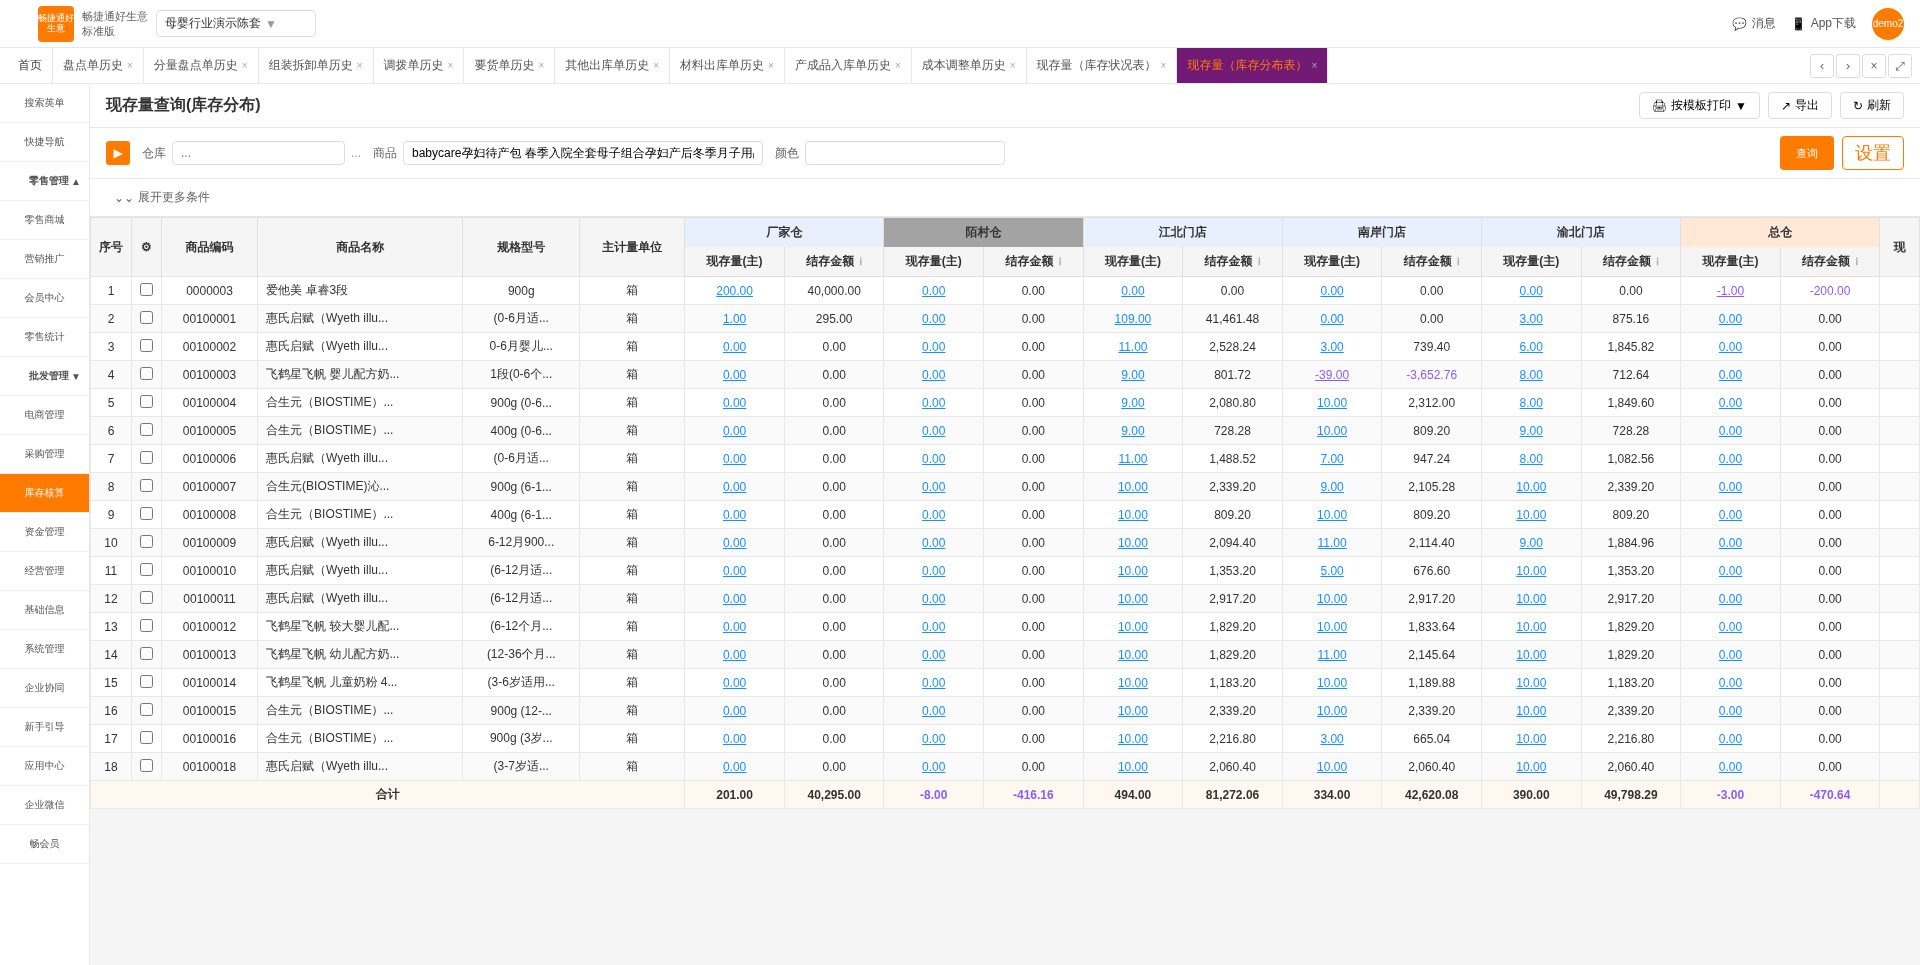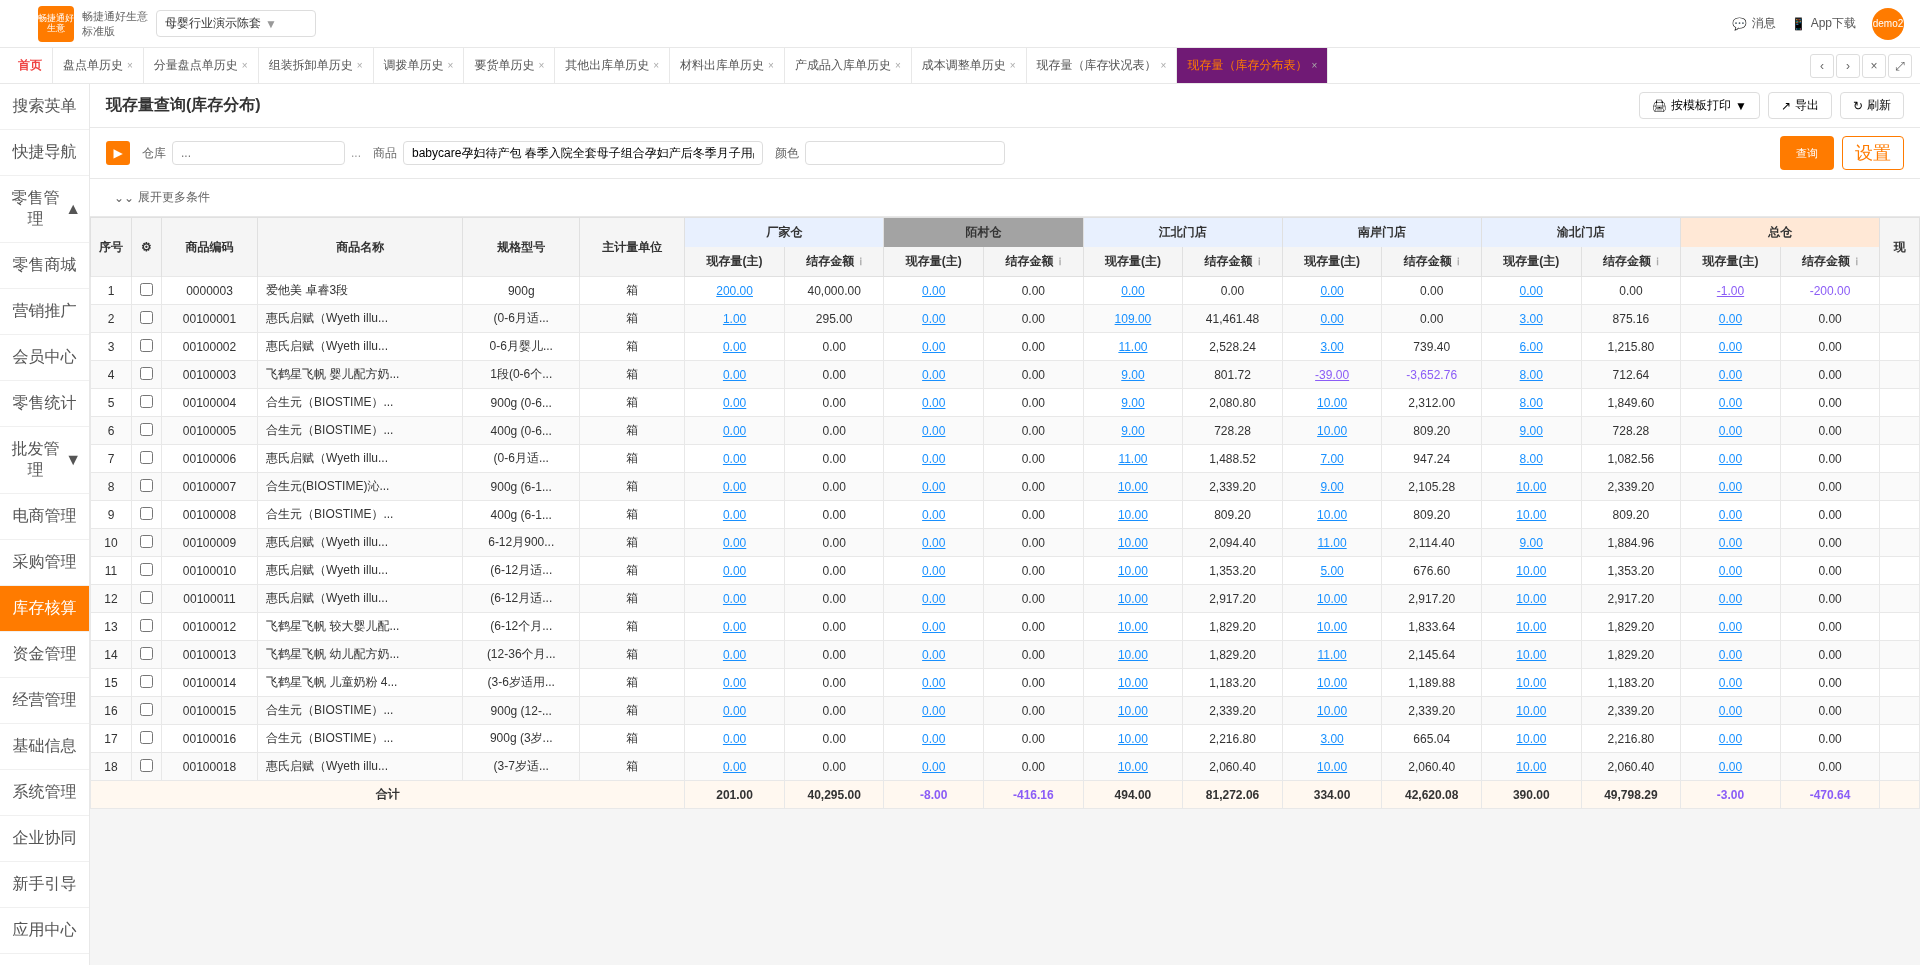--- a/index.html
+++ b/index.html
@@ -22,41 +22,41 @@
     
     .nav-tabs {
       display: flex; align-items: center; background: #fff; padding: 0 8px;
       border-bottom: 1px solid #e8e8e8; overflow: hidden; height: 36px;
     }
     .nav-tab {
       display: flex; align-items: center; padding: 0 10px; height: 36px;
       white-space: nowrap; cursor: pointer; font-size: 12px; color: #555;
       border-right: 1px solid #e8e8e8; gap: 4px;
     }
-    .nav-tab.home { color: #ef4444; font-weight: bold; }
+    .nav-tab.home { color: #404040; font-weight: normal; }
     .nav-tab.active { color: #ff7b00; background: #701a75; }
     .nav-tab .close-x { color: #aaa; font-size: 10px; cursor: pointer; }
     .nav-arrows { display: flex; gap: 2px; margin-left: auto; }
     .nav-arr-btn { width: 24px; height: 24px; border: 1px solid #ddd; border-radius: 3px; display: flex; align-items: center; justify-content: center; cursor: pointer; background: #fff; color: #666; font-size: 12px; }
     
     
     .main-layout { display: flex; height: calc(965px - 84px); }
     
     
     .sidebar {
       width: 90px; background: #fff; border-right: 1px solid #e8e8e8;
       display: flex; flex-direction: column; overflow-y: auto;
     }
     .sidebar-item {
       padding: 12px 8px; text-align: center; cursor: pointer;
-      font-size: 16px; color: #555; border-bottom: 1px solid #f0f0f0;
+      font-size: 10px; color: #555; border-bottom: 1px solid #f0f0f0;
       transition: background 0.2s;
     }
     .sidebar-item.active { background: #ff7b00; color: #fff; }
-    .sidebar-item.has-arrow { display: flex; align-items: center; justify-content: flex-start; gap: 2px; }
+    .sidebar-item.has-arrow { display: flex; align-items: center; justify-content: flex-end; gap: 2px; font-weight: bold; }
     
     
     .content { flex: 1; overflow: hidden; display: flex; flex-direction: column; }
     
     
     .page-header {
       background: #fff; padding: 8px 16px; border-bottom: 1px solid #e8e8e8;
       display: flex; align-items: center; justify-content: space-between;
     }
     .page-title { font-size: 16px; font-weight: bold; color: #333; }
@@ -322,21 +322,21 @@
     <td>箱</td>
     <td class="td-link">0.00</td>
     <td>0.00</td>
     <td class="td-link">0.00</td>
     <td>0.00</td>
     <td class="td-link">11.00</td>
     <td>2,528.24</td>
     <td class="td-link ">3.00</td>
     <td class="">739.40</td>
     <td class="td-link">6.00</td>
-    <td>1,215.80</td>
+    <td>1,845.82</td>
     <td class="td-link ">0.00</td>
     <td class="">0.00</td>
     <td></td>
   </tr>
             <tr>
     <td>4</td>
     <td><input type="checkbox" style=""></td>
     <td class="product-code">00100003</td>
     <td class="product-name" title="飞鹤星飞帆 婴儿配方奶...">飞鹤星飞帆 婴儿配方奶...</td>
     <td>1段(0-6个...</td>

